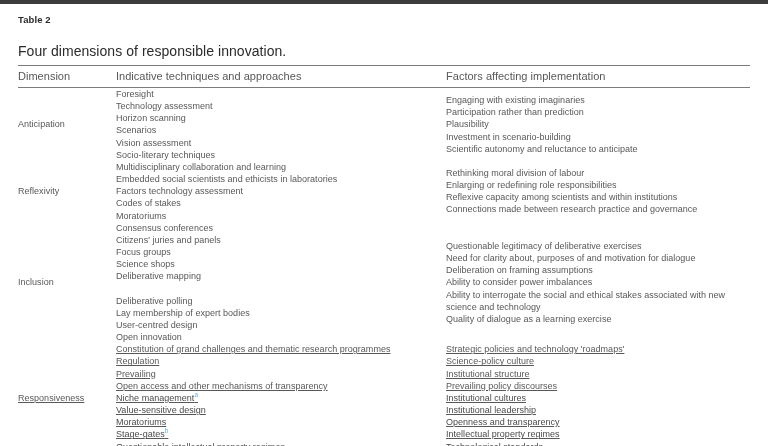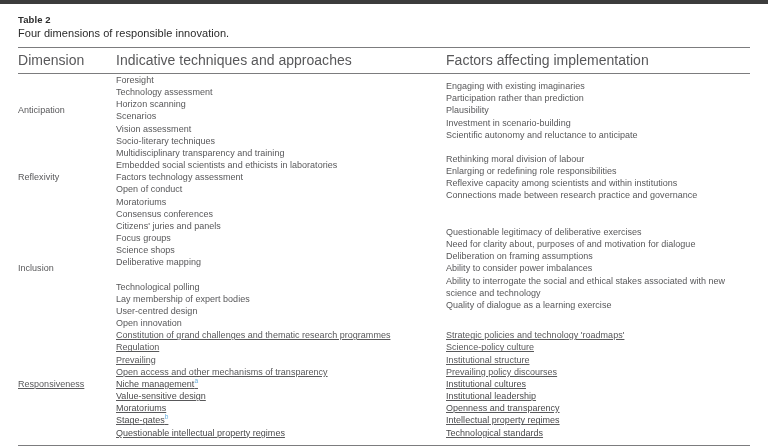--- a/index.html
+++ b/index.html
@@ -40,36 +40,36 @@
 
   .table-number {
     font-size: 9.5px;
     font-weight: bold;
     color: #2b2b2b;
     line-height: 13px;
     letter-spacing: 0.1px;
   }
 
   .table-caption {
-    font-size: 11px;
+    font-size: 14px;
     color: #2b2b2b;
     line-height: 14px;
     letter-spacing: 0.05px;
-    margin-top: 0;
+    margin-top: 18px;
   }
 
   table.rri {
     width: 732px;
     border-collapse: collapse;
     margin-top: 7px;
     table-layout: fixed;
   }
 
   table.rri thead th {
-    font-size: 14px;
+    font-size: 11px;
     font-weight: normal;
     color: #58585a;
     text-align: left;
     padding: 4px 0 5px 0;
     border-top: 1.4px solid #7c7c7e;
     border-bottom: 1.2px solid #7c7c7e;
     vertical-align: middle;
     letter-spacing: 0.02px;
   }
 
@@ -188,24 +188,24 @@
             <li>Investment in scenario-building</li>
             <li>Scientific autonomy and reluctance to anticipate</li>
           </ul>
         </td>
       </tr>
 
       <tr class="group">
         <td class="dim-cell">Reflexivity</td>
         <td>
           <ul class="cell-list">
-            <li>Multidisciplinary transparency and training</li>
+            <li>Multidisciplinary collaboration and learning</li>
             <li>Embedded social scientists and ethicists in laboratories</li>
             <li>Factors technology assessment</li>
-            <li>Open of conduct</li>
+            <li>Codes of stakes</li>
             <li>Moratoriums</li>
           </ul>
         </td>
         <td>
           <ul class="cell-list">
             <li>Rethinking moral division of labour</li>
             <li>Enlarging or redefining role responsibilities</li>
             <li>Reflexive capacity among scientists and within institutions</li>
             <li>Connections made between research practice and governance</li>
           </ul>
@@ -215,21 +215,21 @@
       <tr class="group">
         <td class="dim-cell">Inclusion</td>
         <td>
           <ul class="cell-list">
             <li>Consensus conferences</li>
             <li>Citizens' juries and panels</li>
             <li>Focus groups</li>
             <li>Science shops</li>
             <li>Deliberative mapping</li>
             <li class="spacer"></li>
-            <li>Technological polling</li>
+            <li>Deliberative polling</li>
             <li>Lay membership of expert bodies</li>
             <li>User-centred design</li>
             <li>Open innovation</li>
           </ul>
         </td>
         <td>
           <ul class="cell-list">
             <li>Questionable legitimacy of deliberative exercises</li>
             <li>Need for clarity about, purposes of and motivation for dialogue</li>
             <li>Deliberation on framing assumptions</li>

